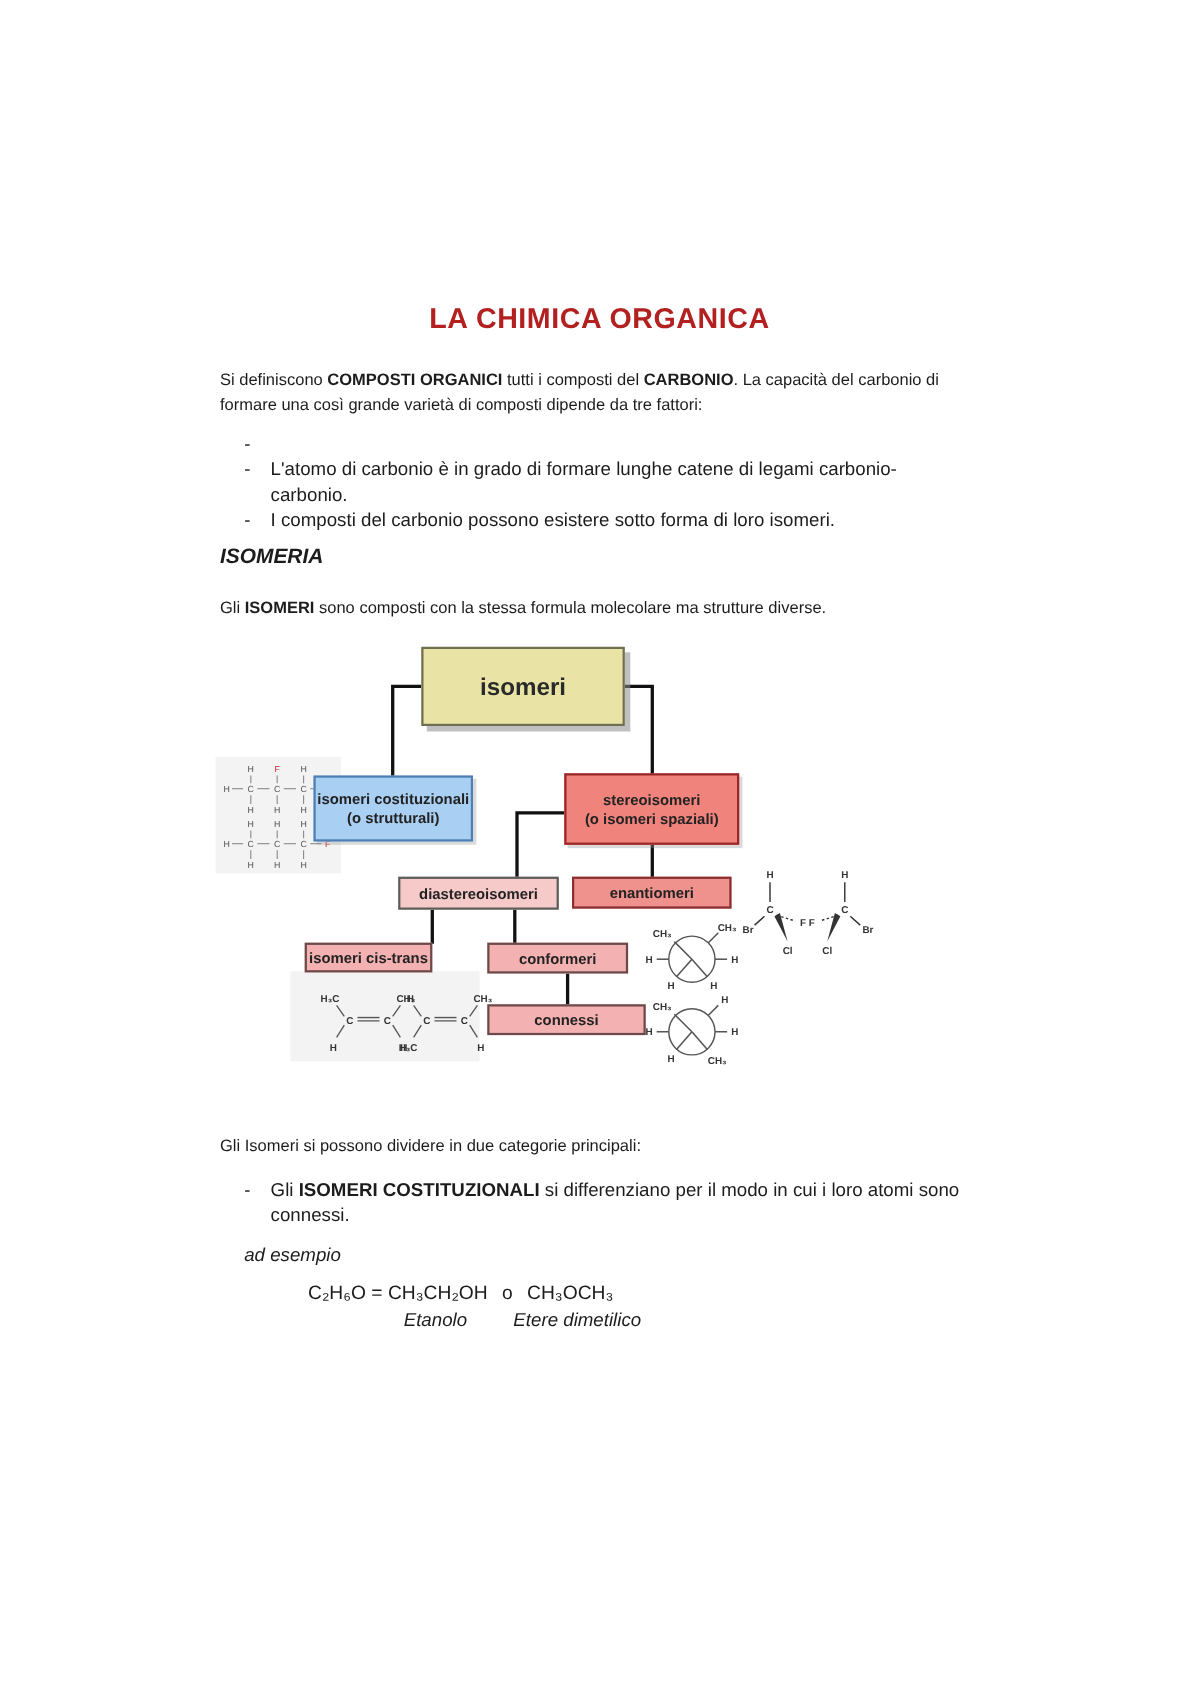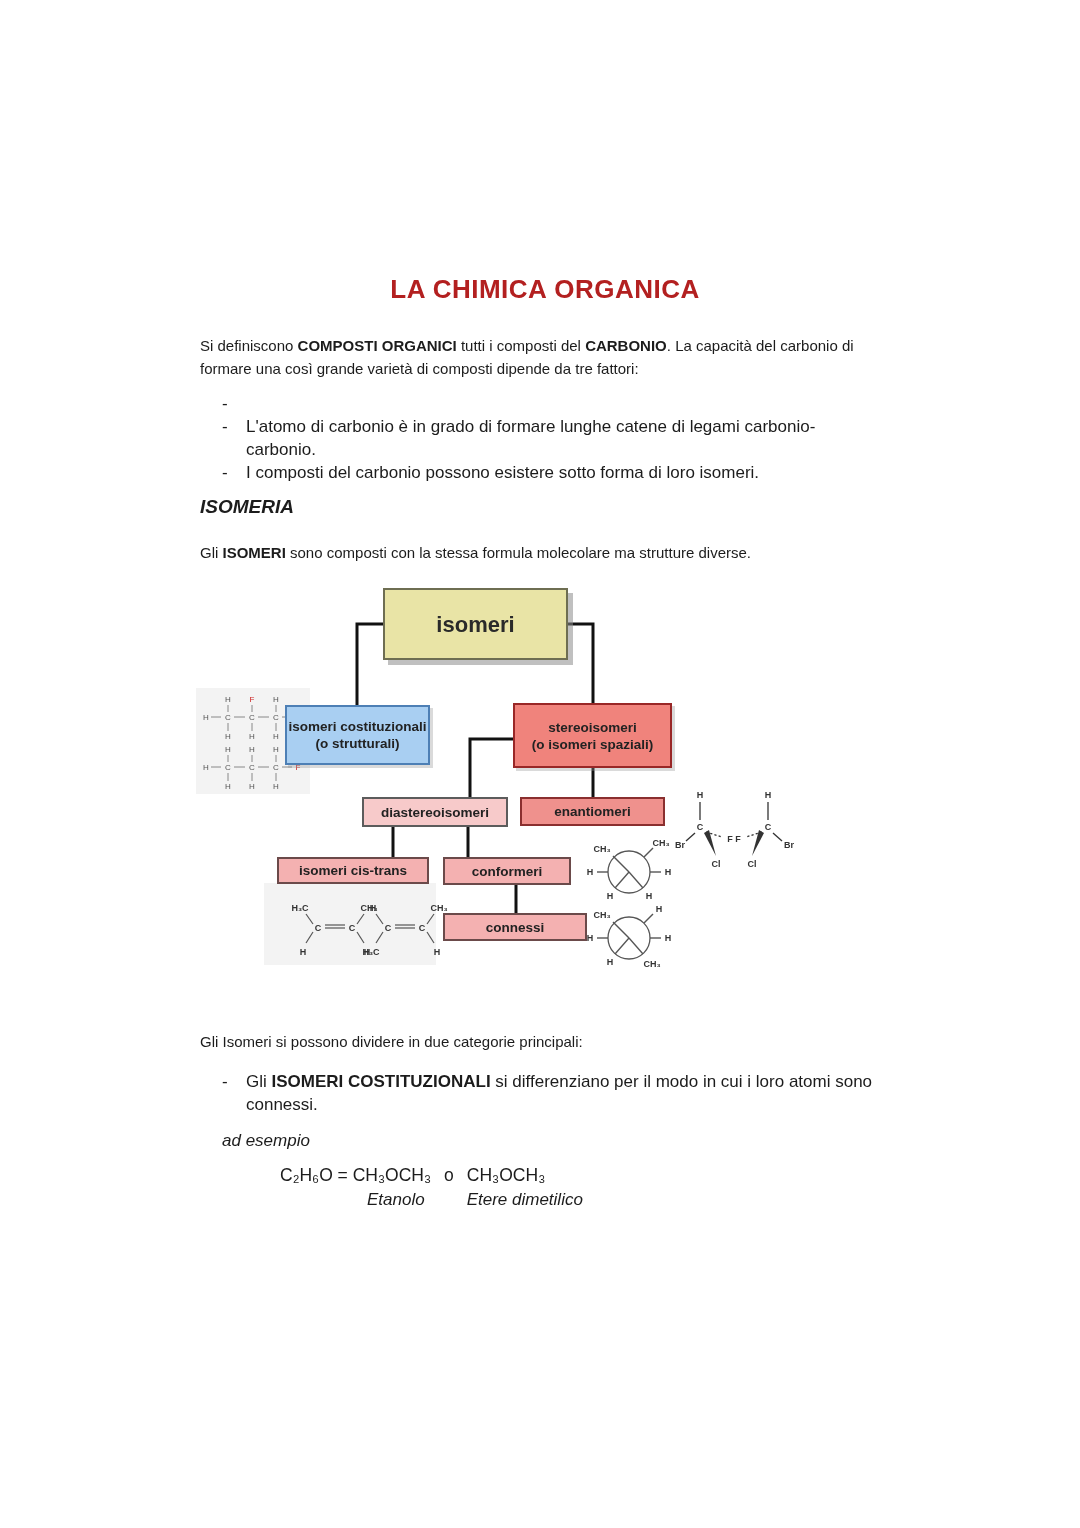--- a/index.html
+++ b/index.html
@@ -225,31 +225,31 @@
     <div class="box blue" style="left:285px;top:130px;width:145px;height:60px;">
       <div>isomeri costituzionali</div>
       <div>(o strutturali)</div>
     </div>
     <div class="box red" style="left:513px;top:128px;width:159px;height:65px;">
       <div>stereoisomeri</div>
       <div>(o isomeri spaziali)</div>
     </div>
     <div class="box pinklight" style="left:362px;top:222px;width:146px;height:30px;">diastereoisomeri</div>
     <div class="box enant" style="left:520px;top:222px;width:145px;height:29px;">enantiomeri</div>
-    <div class="box pink" style="left:277px;top:282px;width:152px;height:27px;">isomeri cis-trans</div>
+    <div class="box pink" style="left:277px;top:282px;width:116px;height:27px;">isomeri cis-trans</div>
     <div class="box pink" style="left:443px;top:282px;width:128px;height:28px;">conformeri</div>
     <div class="box pink" style="left:443px;top:338px;width:144px;height:28px;">connessi</div>
   </div>
 
   <p class="para catpara">Gli Isomeri si possono dividere in due categorie principali:</p>
 
   <div class="bullet2">
     <span class="dash">-</span>
     <span style="width:700px;"><span>Gli </span><b>ISOMERI COSTITUZIONALI</b><span> si differenziano per il modo in cui i loro atomi sono connessi.</span></span>
   </div>
 
   <div class="adesempio">ad esempio</div>
 
-  <div class="formula"><span>C₂H₆O = CH₃OCH₃</span><span class="o">o</span><span>CH₃OCH₃</span></div>
+  <div class="formula"><span>C₂H₆O = CH₃CH₂OH</span><span class="o">o</span><span>CH₃OCH₃</span></div>
 
   <div class="names"><span class="n1">Etanolo</span><span class="n2">Etere dimetilico</span></div>
 
 </div>
 
 </body></html>

